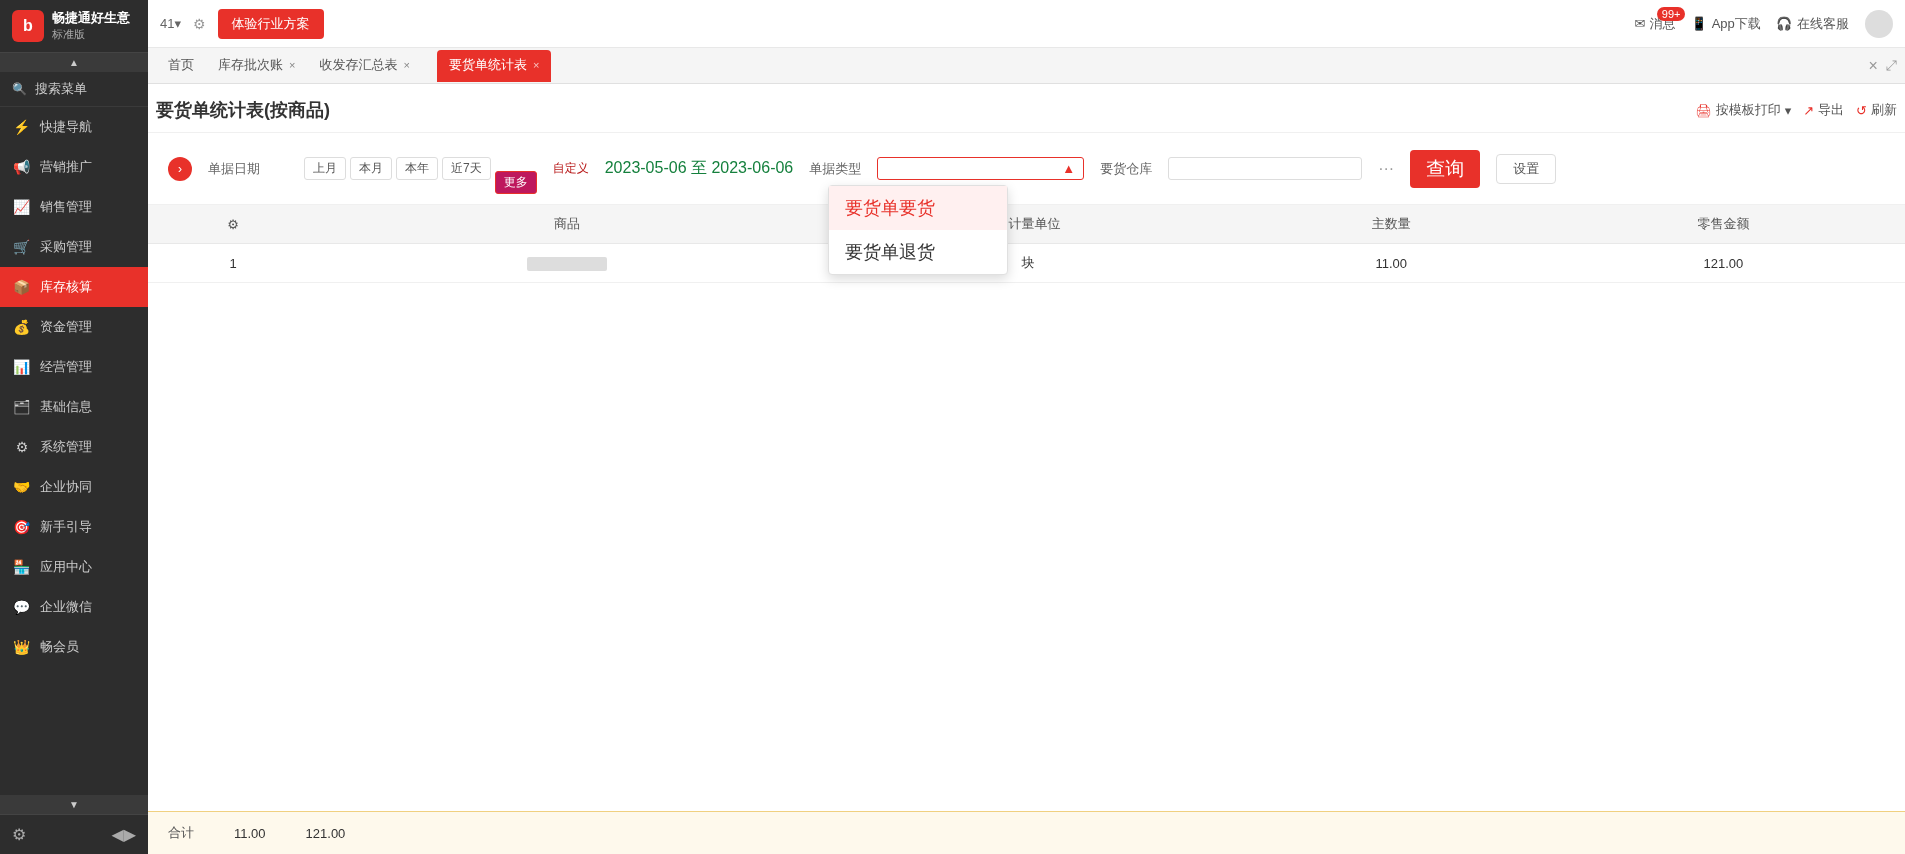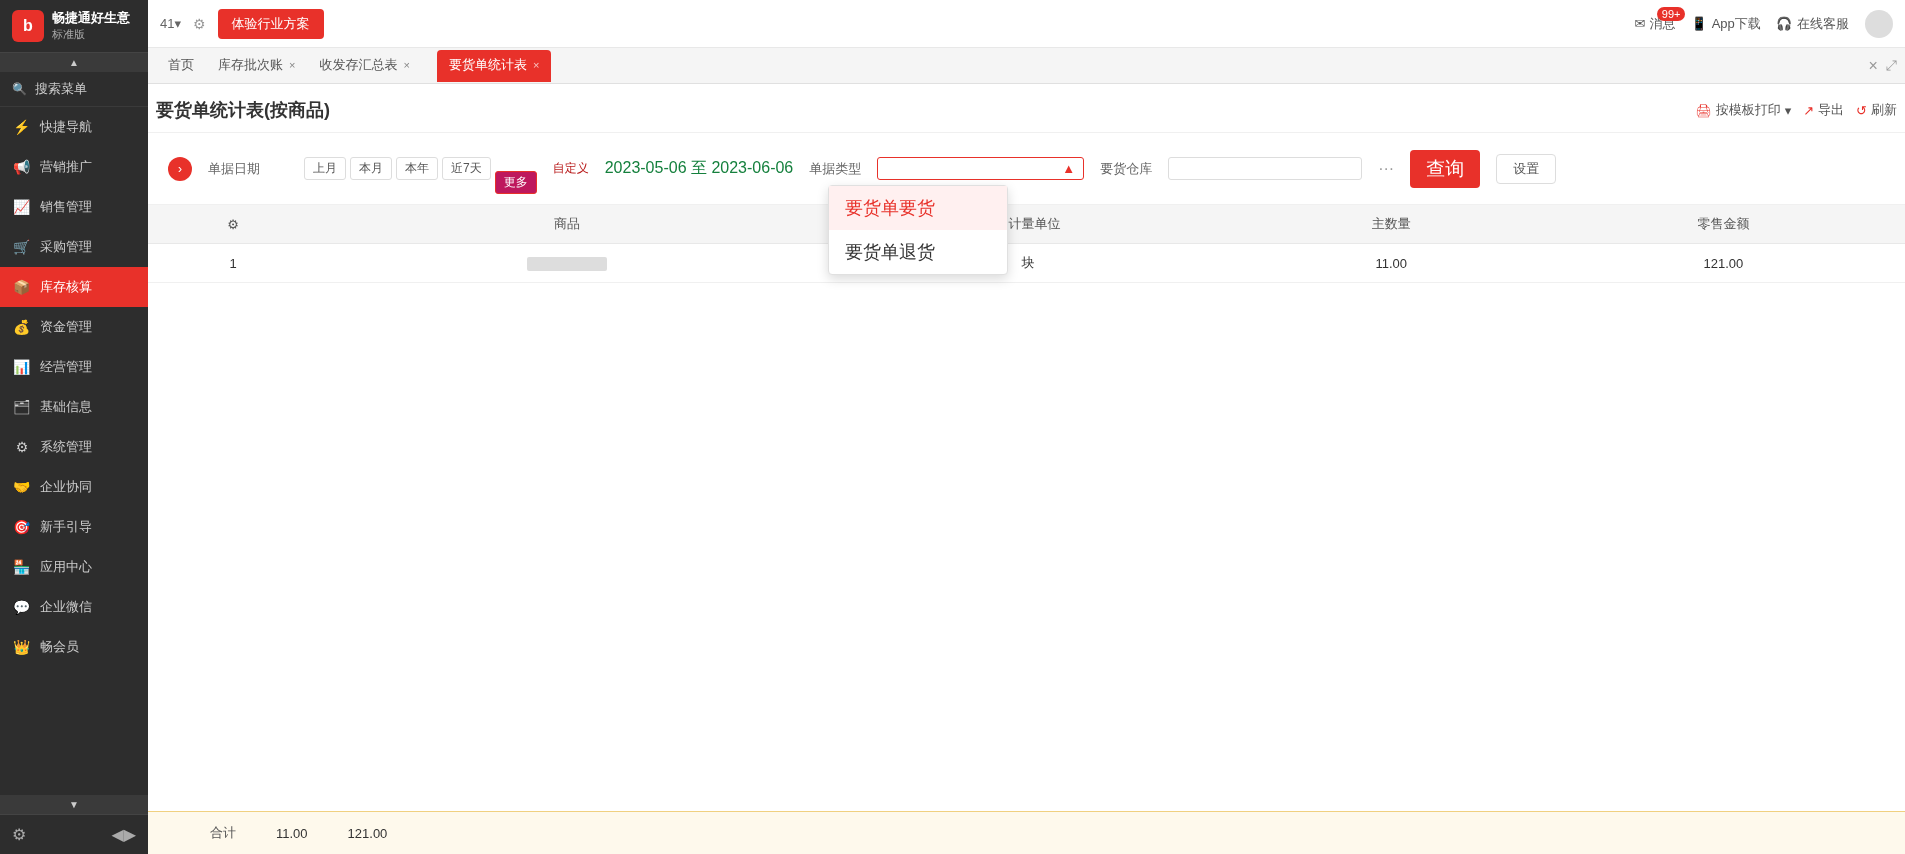--- a/index.html
+++ b/index.html
@@ -414,21 +414,21 @@
     
     .table-footer {
       background: #fef9ec;
       border-top: 1px solid #f0d080;
       padding: 12px 20px;
       display: flex;
       align-items: center;
       gap: 40px;
       font-size: 13px;
     }
-    .footer-label { color: #555; margin-left: 42px; }
+    .footer-label { color: #555; }
     .footer-value { color: #333; }
     .blurred-rect {
       display: inline-block;
       width: 80px;
       height: 14px;
       background: #ddd;
       border-radius: 2px;
       vertical-align: middle;
     }
 

